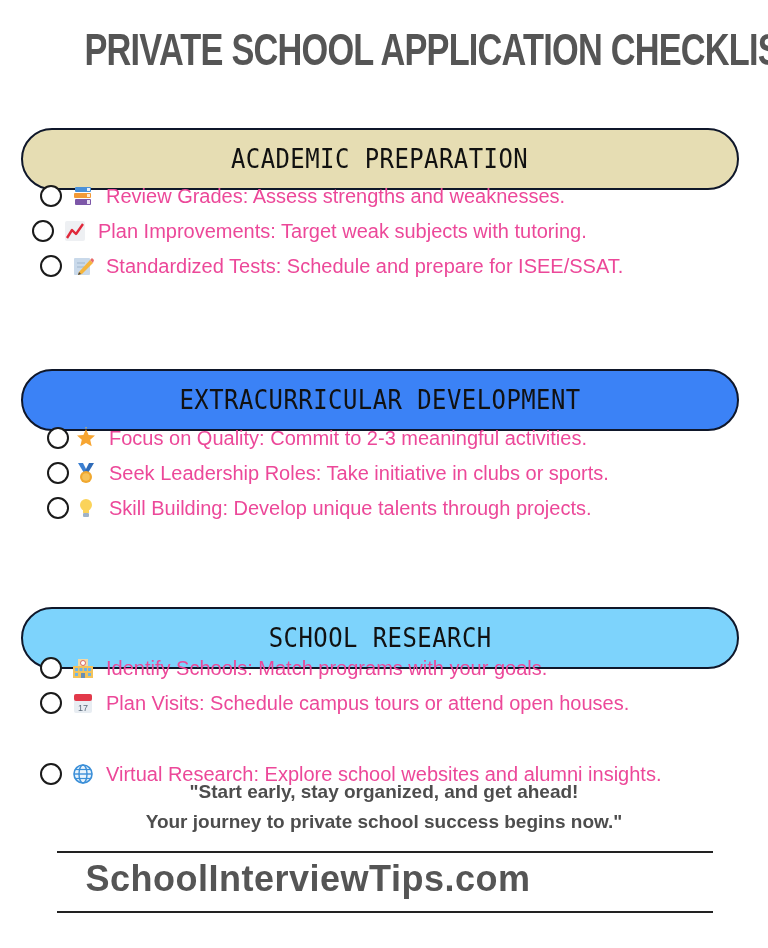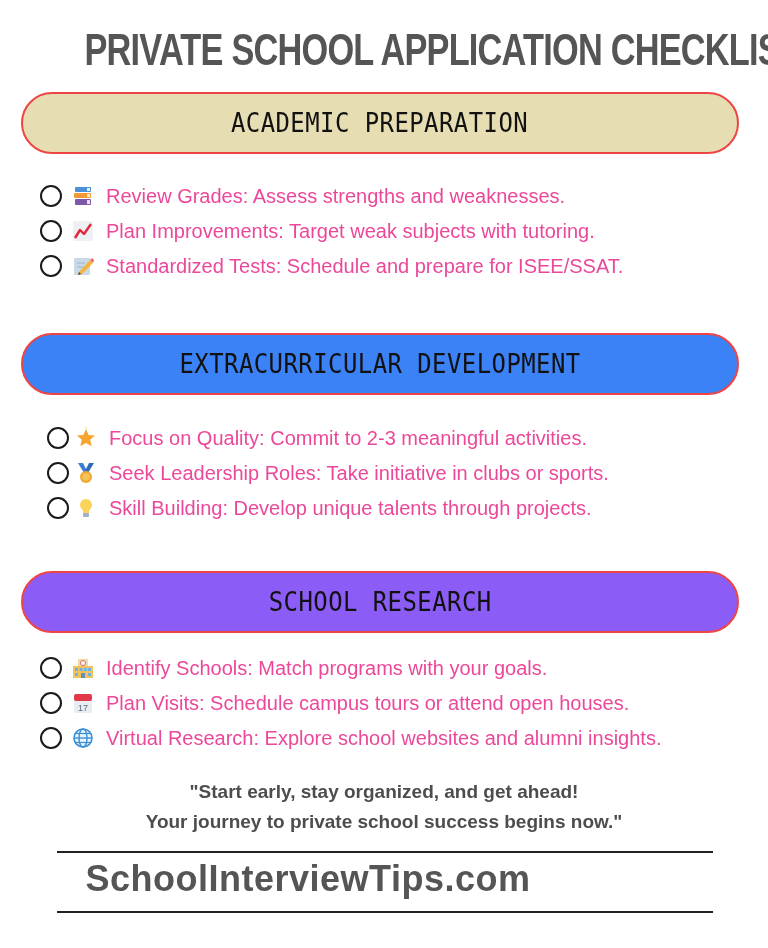--- a/index.html
+++ b/index.html
@@ -5,22 +5,22 @@
     html, body { margin: 0; padding: 0; background: #ffffff; }
     body { width: 768px; height: 948px; position: relative; overflow: hidden; font-family: "Liberation Sans", sans-serif; color: #1a1a1a; }
     .title {
       position: absolute; left: 0; top: 24px; width: 768px; text-align: center;
       font-family: "Liberation Sans", sans-serif; font-weight: 700; font-size: 44px;
       color: #555555; letter-spacing: -1px; transform: scaleX(0.78); transform-origin: center;
       white-space: nowrap; line-height: 52px;
     }
     .pill {
       position: absolute; left: 21px; width: 718px; height: 62px;
-      border: 2px solid #ef4444; border-radius: 33px; box-sizing: border-box;
-      display: flex; align-items: center; justify-content: center;
+      border: 2px solid #0f172a; border-radius: 33px; box-sizing: border-box;
+      display: flex; align-items: center; justify-content: center; margin-top: 36px;
     }
     .pill span {
       font-family: "DejaVu Sans Mono", "Liberation Mono", monospace; font-size: 26px;
       color: #111; letter-spacing: 0.5px; transform: scaleX(0.92);
     }
     .list { position: absolute; left: 0; width: 768px; }
     .item { position: absolute; display: flex; align-items: center; height: 30px; white-space: nowrap; }
     .check {
       width: 22px; height: 22px; border: 2px solid #1a1a1a; border-radius: 50%;
       box-sizing: border-box; margin-right: 10px; background: #fff; flex-shrink: 0;
@@ -55,21 +55,21 @@
           <rect x="3" y="2" width="16" height="5" rx="1" fill="#4a90d9"></rect>
           <rect x="2" y="8" width="17" height="5" rx="1" fill="#f29a38"></rect>
           <rect x="3" y="14" width="16" height="6" rx="1" fill="#7d57a8"></rect>
           <rect x="15" y="3" width="3" height="3" fill="#e6eef8"></rect>
           <rect x="15" y="9" width="3" height="3" fill="#fde9d3"></rect>
           <rect x="15" y="15" width="3" height="4" fill="#e9e0f2"></rect>
         </svg>
     </span>
     <span class="text">Review Grades: Assess strengths and weaknesses.</span>
   </div>
-  <div class="item" style="left:40px;top:216px;justify-content:center;">
+  <div class="item" style="left:32px;top:216px;justify-content:center;">
     <span class="check"></span>
     <span class="emoji">
       <svg width="22" height="22" viewBox="0 0 22 22">
           <rect x="1" y="1" width="20" height="20" rx="2" fill="#eef0f3"></rect>
           <polyline points="3,18 8,10 12,14 19,4" fill="none" stroke="#e0283a" stroke-width="2.4" stroke-linejoin="round"></polyline>
         </svg>
     </span>
     <span class="text">Plan Improvements: Target weak subjects with tutoring.</span>
   </div>
   <div class="item" style="left:40px;top:251px;">
@@ -120,21 +120,21 @@
       <svg width="22" height="22" viewBox="0 0 22 22">
           <circle cx="11" cy="8" r="6" fill="#fbd35a"></circle>
           <rect x="8" y="13" width="6" height="3" fill="#fbd35a"></rect>
           <rect x="8" y="16" width="6" height="4" rx="1" fill="#9fb2c8"></rect>
         </svg>
     </span>
     <span class="text">Skill Building: Develop unique talents through projects.</span>
   </div>
 </div>
 
-<div class="pill" style="top:571px;background:#8b5cf6;">
+<div class="pill" style="top:571px;background:#7dd3fc;">
   <span>SCHOOL RESEARCH</span>
 </div>
 <div class="list">
   <div class="item" style="left:40px;top:653px;">
     <span class="check"></span>
     <span class="emoji">
       <svg width="22" height="22" viewBox="0 0 22 22">
           <rect x="6" y="2" width="10" height="8" fill="#f2d9a6"></rect>
           <circle cx="11" cy="6" r="2.5" fill="#fff" stroke="#d04848" stroke-width="0.8"></circle>
           <rect x="1" y="9" width="20" height="12" fill="#f3c35b"></rect>
@@ -155,21 +155,21 @@
     <span class="check"></span>
     <span class="emoji">
       <svg width="22" height="22" viewBox="0 0 22 22">
           <rect x="2" y="2" width="18" height="19" rx="2" fill="#e8edf2"></rect>
           <rect x="2" y="2" width="18" height="7" rx="2" fill="#e2394a"></rect>
           <text x="11" y="18.5" font-size="9" text-anchor="middle" fill="#5b6b7c" font-family="Liberation Sans, sans-serif">17</text>
         </svg>
     </span>
     <span class="text">Plan Visits: Schedule campus tours or attend open houses.</span>
   </div>
-  <div class="item" style="left:40px;top:723px;">
+  <div class="item" style="left:40px;top:759px;">
     <span class="check"></span>
     <span class="emoji">
       <svg width="22" height="22" viewBox="0 0 22 22">
           <circle cx="11" cy="11" r="9" fill="#eaf4fc" stroke="#3b8fd8" stroke-width="1.6"></circle>
           <ellipse cx="11" cy="11" rx="4" ry="9" fill="none" stroke="#3b8fd8" stroke-width="1.4"></ellipse>
           <line x1="2" y1="11" x2="20" y2="11" stroke="#3b8fd8" stroke-width="1.4"></line>
           <line x1="3.5" y1="6.5" x2="18.5" y2="6.5" stroke="#3b8fd8" stroke-width="1.2"></line>
           <line x1="3.5" y1="15.5" x2="18.5" y2="15.5" stroke="#3b8fd8" stroke-width="1.2"></line>
         </svg>
     </span>

